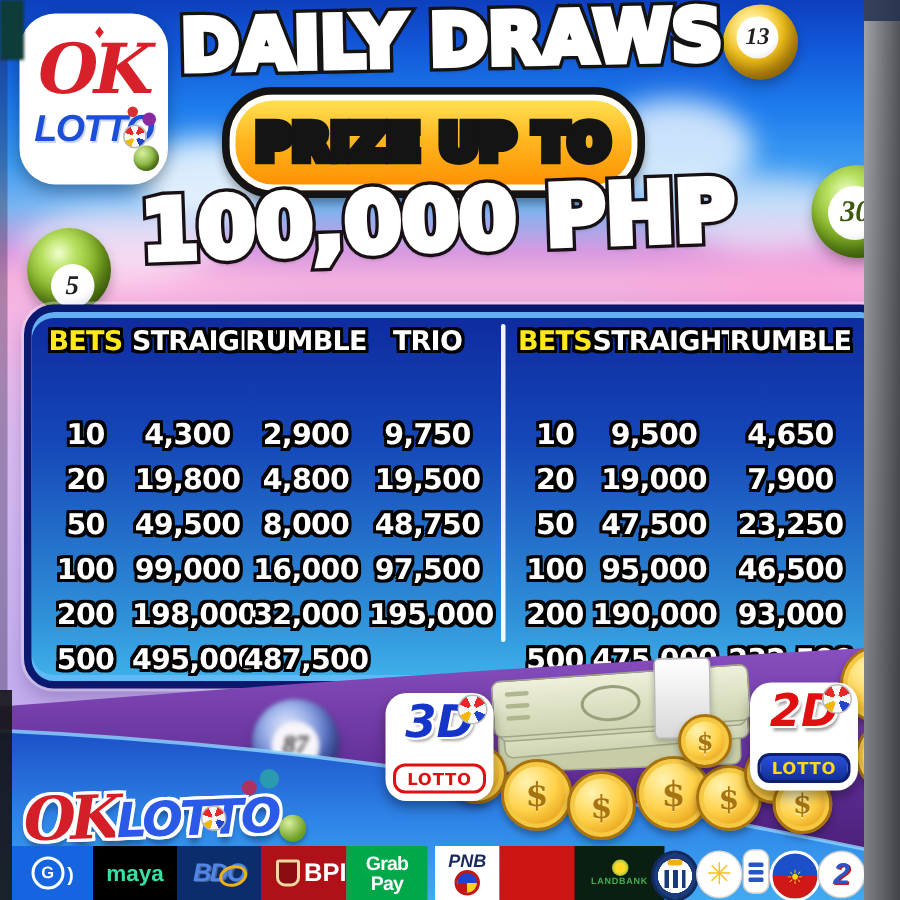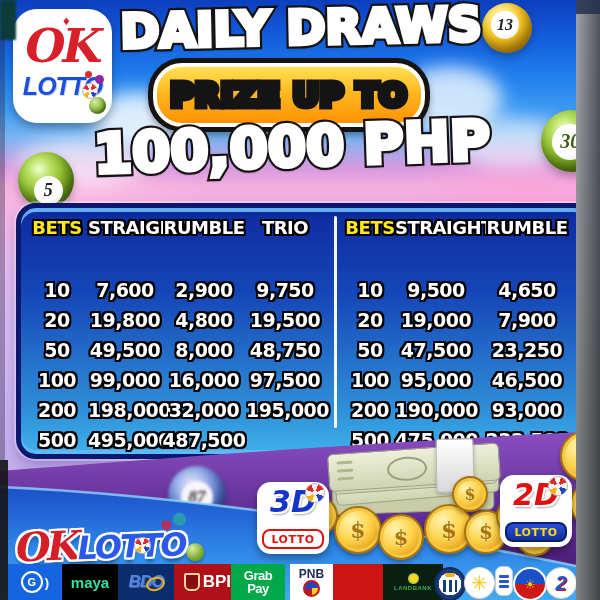--- a/index.html
+++ b/index.html
@@ -116,21 +116,21 @@
   .bill-band{position:absolute;left:108px;top:-7px;width:36px;height:52px;background:linear-gradient(180deg,#ffffff,#d8d8d8);
     border:1px solid #b8b8b8;border-radius:4px;transform:rotate(3deg);box-shadow:0 2px 4px rgba(0,0,0,.25);}
   .coin{position:absolute;z-index:15;border-radius:50%;border:2px solid #a8730e;
     background:radial-gradient(circle at 35% 30%,#fff3b0,#ffd24a 45%,#eaa41e 75%,#c07d10);
     box-shadow:inset 0 0 0 3px #f5c843,0 3px 5px rgba(0,0,0,.3);
     display:flex;align-items:center;justify-content:center;
     font-family:"DejaVu Serif",serif;font-weight:bold;color:#a87410;text-shadow:0 1px 0 #ffe9a0;}
 
   
   .game-card{position:absolute;width:72px;height:72px;background:#fff;border-radius:14px;z-index:15;
-    box-shadow:0 4px 8px rgba(0,0,0,.35);display:flex;flex-direction:column;align-items:center;justify-content:center;gap:12px;margin-top:20px;}
+    box-shadow:0 4px 8px rgba(0,0,0,.35);display:flex;flex-direction:column;align-items:center;justify-content:center;gap:12px;}
   #card-3d{left:257px;top:462px;}
   #card-2d{left:500px;top:455px;text-align:center;}
   .game-big{position:relative;font-family:"DejaVu Sans",sans-serif;font-weight:bold;font-style:italic;font-size:30px;line-height:1;
     text-shadow:-1.5px -1.5px 0 #fff,1.5px -1.5px 0 #fff,-1.5px 1.5px 0 #fff,1.5px 1.5px 0 #fff,2px 3px 2px rgba(0,0,0,.35);}
   #card-3d .game-big{color:#1535c8;}
   #card-2d .game-big{color:#e01010;}
   .game-pin{position:absolute;right:-9px;top:-4px;width:18px;height:18px;}
   .game-pill{width:58px;height:16px;border-radius:8px;display:flex;align-items:center;justify-content:center;
     font-weight:bold;font-size:11px;letter-spacing:.5px;font-family:"DejaVu Sans",sans-serif;}
   #card-3d .game-pill{background:#fff;border:2px solid #e01010;color:#e01010;}
@@ -252,21 +252,21 @@
   </div>
 
   <div class="panel"></div>
   <div class="bet-table" id="left-table">
       <div class="th outl first">BETS</div>
       <div class="th outl">STRAIGHT</div>
       <div class="th outl">RUMBLE</div>
       <div class="th outl">TRIO</div>
       <div class="hgap"></div>
       <div class="td outl">10</div>
-      <div class="td outl">7,600</div>
+      <div class="td outl">4,300</div>
       <div class="td outl">2,900</div>
       <div class="td outl">9,750</div>
       <div class="td outl">20</div>
       <div class="td outl">19,800</div>
       <div class="td outl">4,800</div>
       <div class="td outl">19,500</div>
       <div class="td outl">50</div>
       <div class="td outl">49,500</div>
       <div class="td outl">8,000</div>
       <div class="td outl">48,750</div>
@@ -389,21 +389,21 @@
         <span class="bdo-ring"></span>
       </div>
       <div class="pay pay-bpi" style="left: 174px; width: 57px; justify-content: flex-end;">
         <span class="bpi-shield"></span>
         <span>BPI</span>
       </div>
       <div class="pay pay-grabpay" style="left: 231px; width: 54px;">
         <span>Grab</span>
         <span>Pay</span>
       </div>
-      <div class="pay pay-pnb" style="left: 290px; width: 43px;">
+      <div class="pay pay-pnb" style="left: 290px; width: 43px; font-style: italic;">
         <span>PNB</span>
         <span class="pnb-emblem"></span>
       </div>
       <div class="pay pay-chinabank" style="left: 333px; width: 50px; padding-left: 45px;">
         <span>CHINA</span>
         <span>BANK</span>
       </div>
       <div class="pay pay-landbank" style="left: 383px; width: 60px;">
         <span class="lb-emblem"></span>
         <span>LANDBANK</span>

